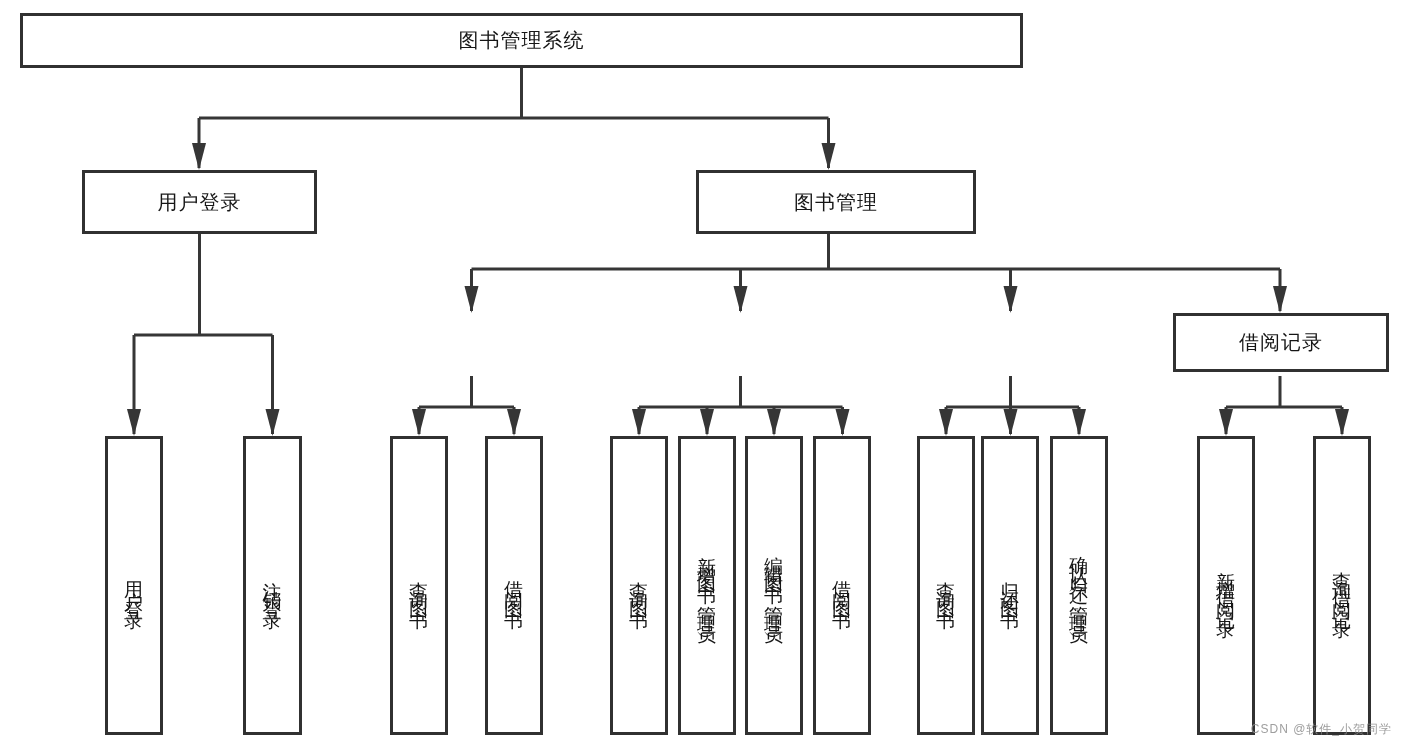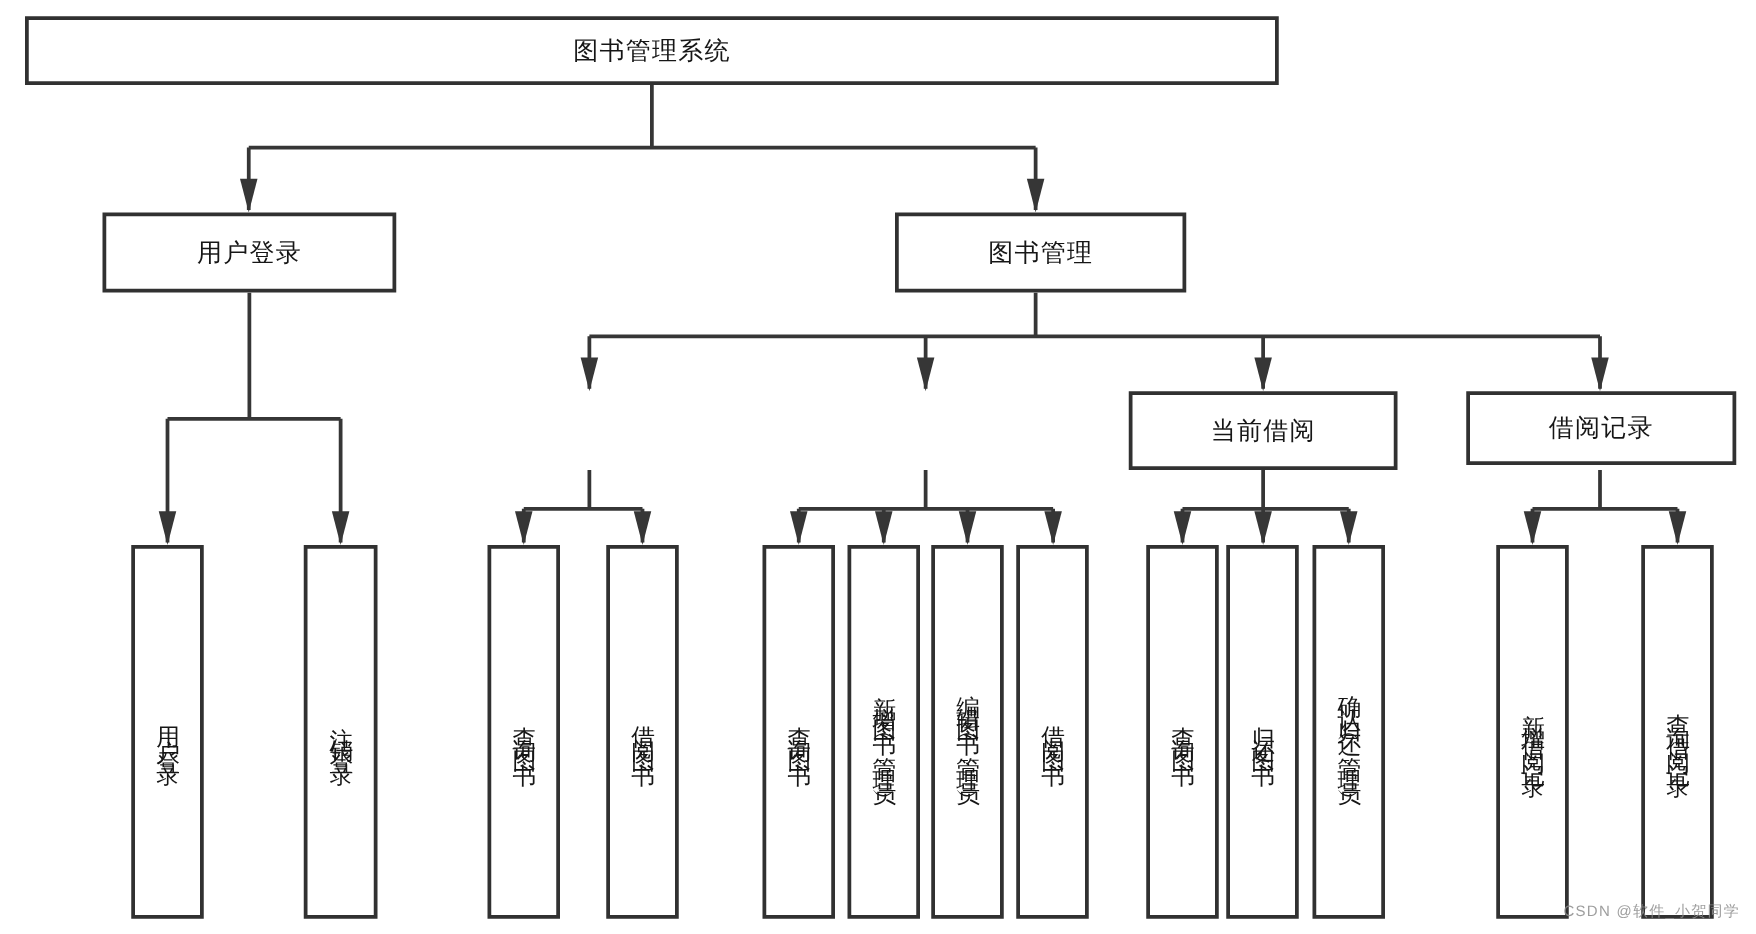--- a/index.html
+++ b/index.html
@@ -63,23 +63,22 @@
     <path class="ah" d="M946 436 L939 409 L953 409 Z"></path>
     <path class="ah" d="M1010.5 436 L1003.5 409 L1017.5 409 Z"></path>
     <path class="ah" d="M1079 436 L1072 409 L1086 409 Z"></path>
     <path class="ah" d="M1226 436 L1219 409 L1233 409 Z"></path>
     <path class="ah" d="M1342 436 L1335 409 L1349 409 Z"></path>
   </svg>
 
   <div class="box" style="left:20px;top:13px;width:1003px;height:55px">图书管理系统</div>
 
   <div class="box" style="left:82px;top:170px;width:235px;height:64px">用户登录</div>
-  <div class="box" style="left:716px;top:170px;width:233px;height:64px">图书管理</div>
+  <div class="box" style="left:696px;top:170px;width:280px;height:64px">图书管理</div>
 
-  <div class="box" style="left:903px;top:313px;width:215px;height:63px">当前借阅</div>
   <div class="box" style="left:1173px;top:313px;width:216px;height:59px">借阅记录</div>
 
   <div class="box v" style="left:105px;top:436px;width:58px;height:299px">用户登录</div>
   <div class="box v" style="left:243px;top:436px;width:59px;height:299px">注销登录</div>
   <div class="box v" style="left:390px;top:436px;width:58px;height:299px">查询图书</div>
   <div class="box v" style="left:485px;top:436px;width:58px;height:299px">借阅图书</div>
   <div class="box v" style="left:610px;top:436px;width:58px;height:299px">查询图书</div>
   <div class="box v" style="left:678px;top:436px;width:58px;height:299px">新增图书（管理员）</div>
   <div class="box v" style="left:745px;top:436px;width:58px;height:299px">编辑图书（管理员）</div>
   <div class="box v" style="left:813px;top:436px;width:58px;height:299px">借阅图书</div>

